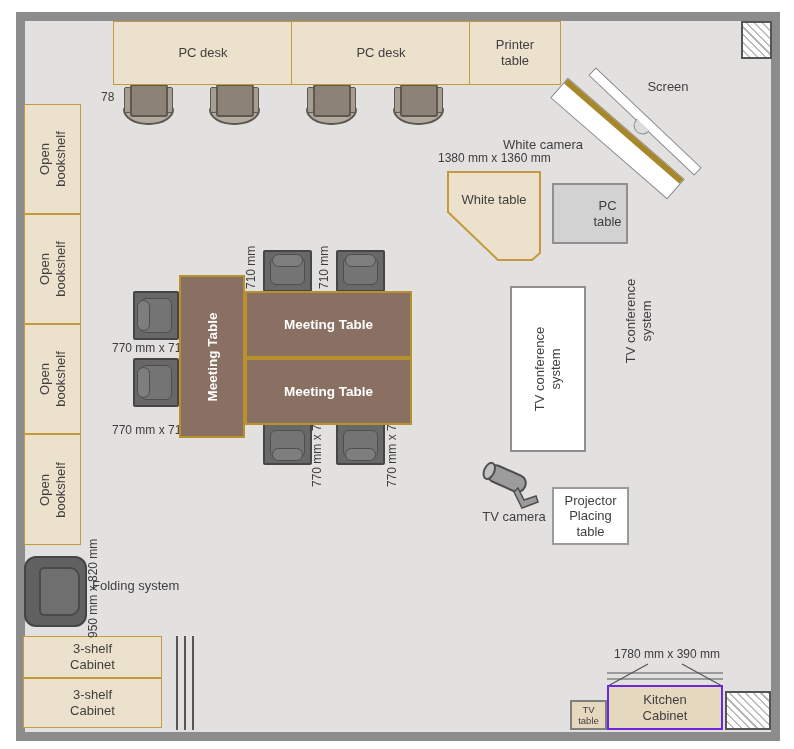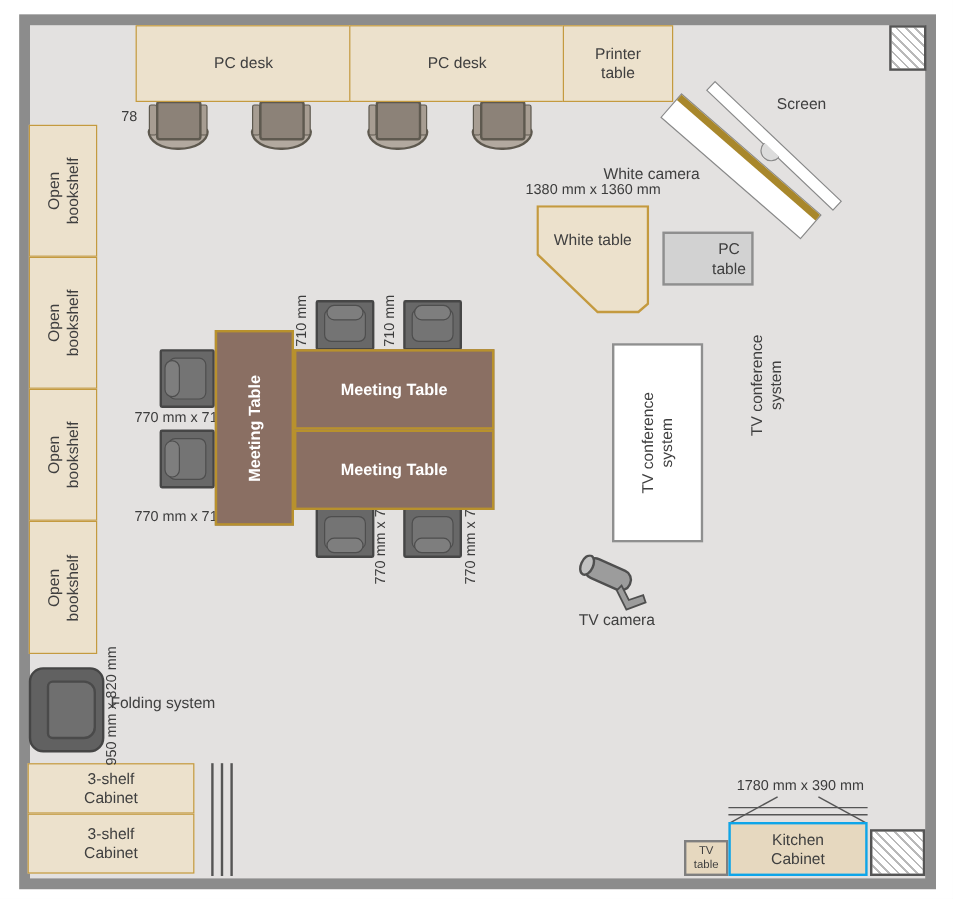--- a/index.html
+++ b/index.html
@@ -101,21 +101,21 @@
   </div>
   <div class="abs lbl" style="left:638px;top:79px;width:60px;">Screen</div>
   <div class="abs lbl" style="left:501px;top:137px;width:84px;">White camera</div>
   <div class="abs dim" style="left:438px;top:152px;">1380 mm x 1360 mm</div>
 
   <svg class="abs" style="left:447px;top:171px;z-index:2;" width="94" height="91">
     <polygon points="1,1 93,1 93,82 85,89 51,89 1,41" fill="#ece1cc" stroke="#c49a3f" stroke-width="2"></polygon>
   </svg>
   <div class="abs lbl z3" style="left:458px;top:192px;width:72px;">White table</div>
 
-  <div class="abs graytbl center z2" style="left:552px;top:193px;width:76px;height:45px;padding-left:35px;">
+  <div class="abs graytbl center z2" style="left:552px;top:183px;width:76px;height:61px;padding-left:35px;">
     <span class="lbl">PC table</span>
   </div>
 
   <div class="abs beige" style="left:24px;top:104px;width:57px;height:110px;">
     <span class="vrot lbl" style="width:70px;">Open bookshelf</span>
   </div>
   <div class="abs beige" style="left:24px;top:214px;width:57px;height:110px;">
     <span class="vrot lbl" style="width:70px;">Open bookshelf</span>
   </div>
   <div class="abs beige" style="left:24px;top:324px;width:57px;height:110px;">
@@ -175,20 +175,23 @@
 
   <svg class="abs z2" style="left:478px;top:462px;" width="64" height="48">
     <g transform="rotate(24 28 18)">
       <rect x="8" y="8" width="40" height="17" rx="8" fill="#9c9c9c" stroke="#4f4f4f" stroke-width="2"></rect>
       <ellipse cx="9" cy="16.5" rx="5" ry="8.5" fill="#c2c2c2" stroke="#4f4f4f" stroke-width="2"></ellipse>
     </g>
     <path d="M40 26 L46 38 L58 34 L60 40 L44 46 L36 30 Z" fill="#9c9c9c" stroke="#4f4f4f" stroke-width="1.5"></path>
   </svg>
   <div class="abs lbl" style="left:477px;top:509px;width:74px;white-space:nowrap;">TV camera</div>
 
+  <div class="abs whitebox center z2" style="left:552px;top:487px;width:77px;height:58px;border-color:#9a9a9a;">
+    <span class="lbl" style="width:64px;">Projector Placing table</span>
+  </div>
 
   <div class="folding">
       <span class="fc-seat"></span>
     </div>
   <div class="abs lbl z2" style="left:92px;top:578px;width:90px;text-align:left;white-space:nowrap;">Folding system</div>
   <div class="abs dim z4" style="left:44px;top:581px;width:100px;height:14px;transform:rotate(-90deg);text-align:left;">950 mm x 820 mm</div>
 
   <div class="abs beige center" style="left:23px;top:636px;width:139px;height:42px;">
     <span class="lbl" style="width:70px;">3-shelf Cabinet</span>
   </div>
@@ -200,19 +203,19 @@
   <div class="doorline" style="left:184px;"></div>
   <div class="doorline" style="left:192px;"></div>
 
   <div class="abs dim" style="left:612px;top:648px;width:110px;text-align:center;">1780 mm x 390 mm</div>
   <svg class="abs" style="left:600px;top:660px;" width="130" height="30">
     <line x1="48" y1="4" x2="8" y2="26" stroke="#555555" stroke-width="1.2"></line>
     <line x1="82" y1="4" x2="122" y2="26" stroke="#555555" stroke-width="1.2"></line>
     <line x1="7" y1="13" x2="123" y2="13" stroke="#555555" stroke-width="1.2"></line>
     <line x1="7" y1="19" x2="123" y2="19" stroke="#555555" stroke-width="1.2"></line>
   </svg>
-  <div class="abs center" style="left:607px;top:685px;width:116px;height:45px;background:#e6d8bf;border:2px solid #0ea5e9;box-sizing:border-box;z-index:2;">
+  <div class="abs center" style="left:607px;top:685px;width:116px;height:45px;background:#e6d8bf;border:2px solid #6d28d9;box-sizing:border-box;z-index:2;">
     <span class="lbl" style="width:72px;">Kitchen Cabinet</span>
   </div>
   <div class="abs center" style="left:570px;top:700px;width:37px;height:30px;background:#e6d8bf;border:2px solid #7f7f7f;box-sizing:border-box;">
     <span class="lbl" style="width:34px;font-size:9.5px;">TV table</span>
   </div>
 </div>
 
 </body></html>

